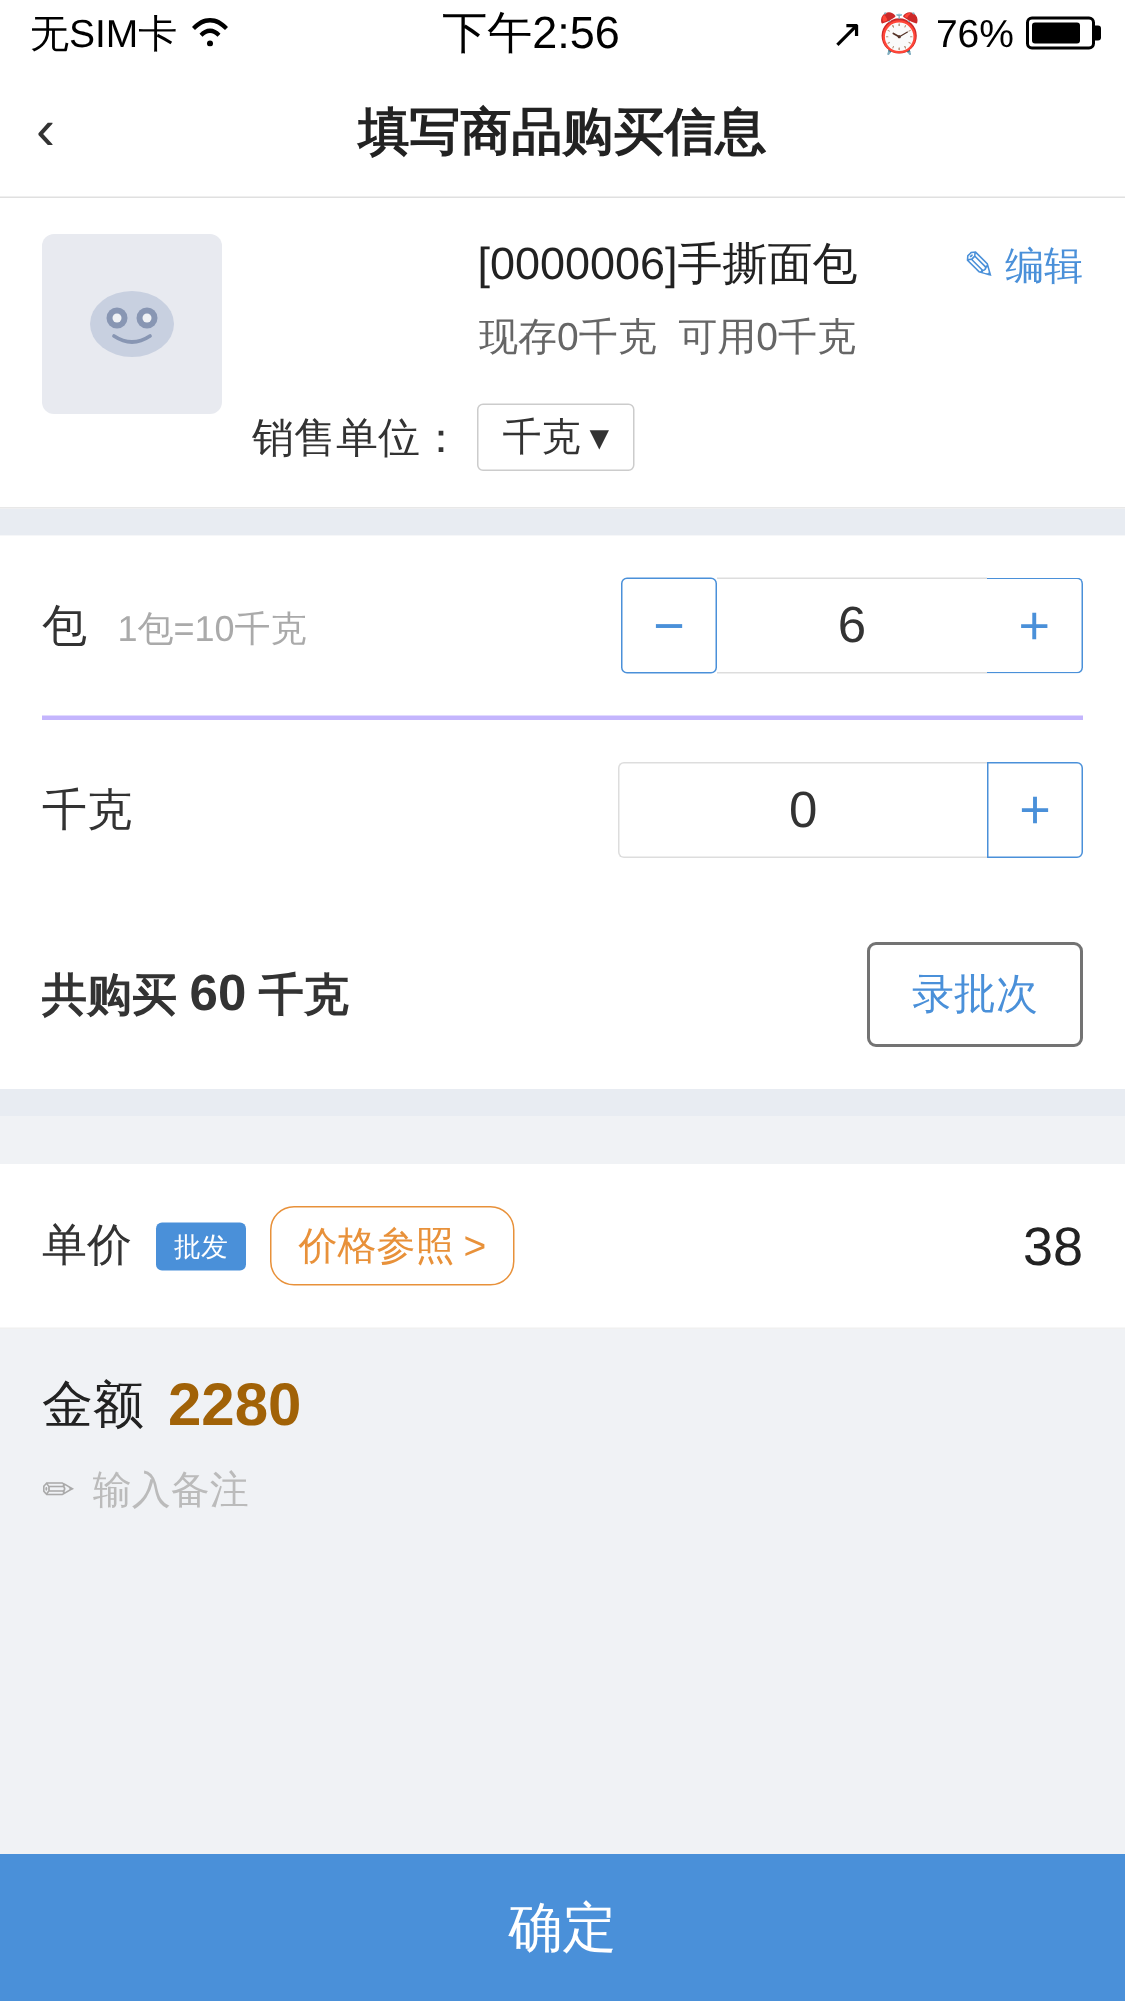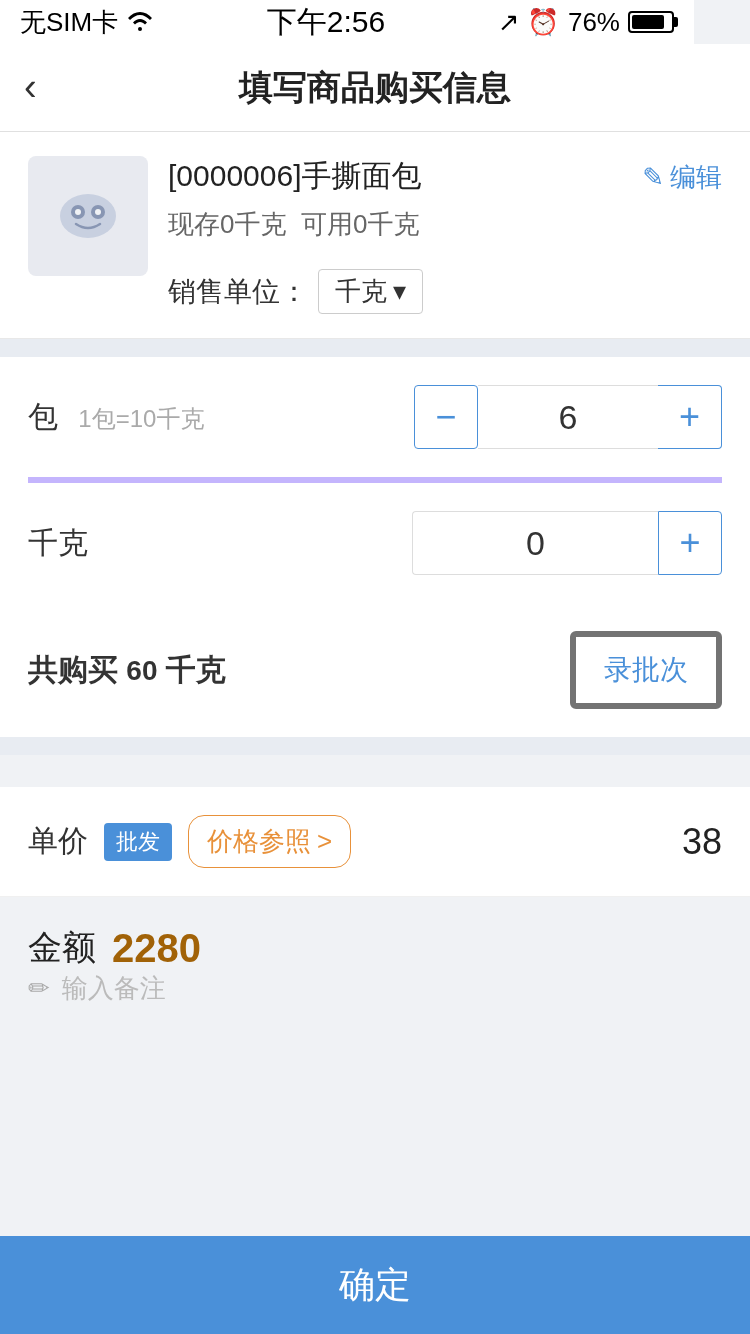--- a/index.html
+++ b/index.html
@@ -8,21 +8,21 @@
       width: 750px;
       min-height: 1334px;
       font-family: -apple-system, "PingFang SC", "Helvetica Neue", sans-serif;
       background: #f0f2f5;
       font-size: 30px;
       color: #333;
     }
 
     
     .status-bar {
-      width: 694px;
+      width: 750px;
       height: 44px;
       background: #fff;
       display: flex;
       align-items: center;
       justify-content: space-between;
       padding: 0 20px;
       font-size: 26px;
       color: #000;
     }
     .status-left { display: flex; align-items: center; gap: 8px; }
@@ -96,20 +96,21 @@
       height: 120px;
       background: #e8eaf0;
       border-radius: 8px;
       display: flex;
       align-items: center;
       justify-content: center;
       flex-shrink: 0;
     }
     .product-info {
       flex: 1;
+      text-align: center;
     }
     .product-name {
       font-size: 30px;
       font-weight: 500;
       color: #222;
       margin-bottom: 10px;
     }
     .product-stock {
       font-size: 26px;
       color: #666;
@@ -153,21 +154,21 @@
 
     
     .input-section {
       background: #fff;
       padding: 0 28px;
     }
     .input-row {
       display: flex;
       align-items: center;
       padding: 28px 0;
-      border-bottom: 6px solid #c4b5fd;
+      border-bottom: 3px solid #c4b5fd;
     }
     .input-row:last-child { border-bottom: none; }
     .input-label {
       flex: 1;
       font-size: 30px;
       color: #333;
     }
     .input-hint {
       font-size: 24px;
       color: #aaa;
@@ -223,21 +224,21 @@
       padding: 28px 28px;
     }
     .total-label {
       font-size: 30px;
       color: #333;
     }
     .total-label span {
       font-weight: 600;
     }
     .batch-btn {
-      border: 6px solid #737373;
+      border: 2px solid #737373;
       color: #4a90d9;
       background: #fff;
       border-radius: 6px;
       padding: 14px 28px;
       font-size: 28px;
       cursor: pointer;
     }
 
     
     .price-section {
@@ -249,21 +250,21 @@
       align-items: center;
       gap: 16px;
     }
     .price-label {
       font-size: 30px;
       color: #333;
     }
     .price-tag {
       background: #4a90d9;
       color: #fff;
-      font-size: 22px;
+      font-size: 18px;
       padding: 4px 12px;
       border-radius: 4px;
     }
     .price-ref-btn {
       border: 1.5px solid #e8913a;
       color: #e8913a;
       background: #fff;
       border-radius: 16px;
       padding: 8px 18px;
       font-size: 26px;
@@ -281,20 +282,21 @@
 
     
     .amount-section {
       background: #f0f2f5;
       padding: 28px 28px 12px 28px;
     }
     .amount-row {
       display: flex;
       align-items: center;
       gap: 16px;
+      margin-bottom: 16px;
     }
     .amount-label {
       font-size: 34px;
       color: #222;
     }
     .amount-value {
       font-size: 40px;
       color: #a16207;
       font-weight: 600;
     }
@@ -430,21 +432,21 @@
       <div class="input-label">千克</div>
       <div class="qty-control">
         <input class="qty-input-no-minus" type="text" value="0" readonly="" style="">
         <button class="qty-btn" style="border-radius:0 4px 4px 0;">+</button>
       </div>
     </div>
   </div>
 
   <div class="total-row">
     <div class="total-label">
-      <span>共购买</span>&nbsp;<span style="font-weight:600;font-size:28px;">60</span>&nbsp;<span>千克</span>
+      <span>共购买</span>&nbsp;<span style="font-weight:600;font-size:34px;">60</span>&nbsp;<span>千克</span>
     </div>
     <button class="batch-btn">录批次</button>
   </div>
 
   <div class="section-divider"></div>
 
   <div class="price-section">
     <span class="price-label">单价</span>
     <span class="price-tag">批发</span>
     <button class="price-ref-btn">

